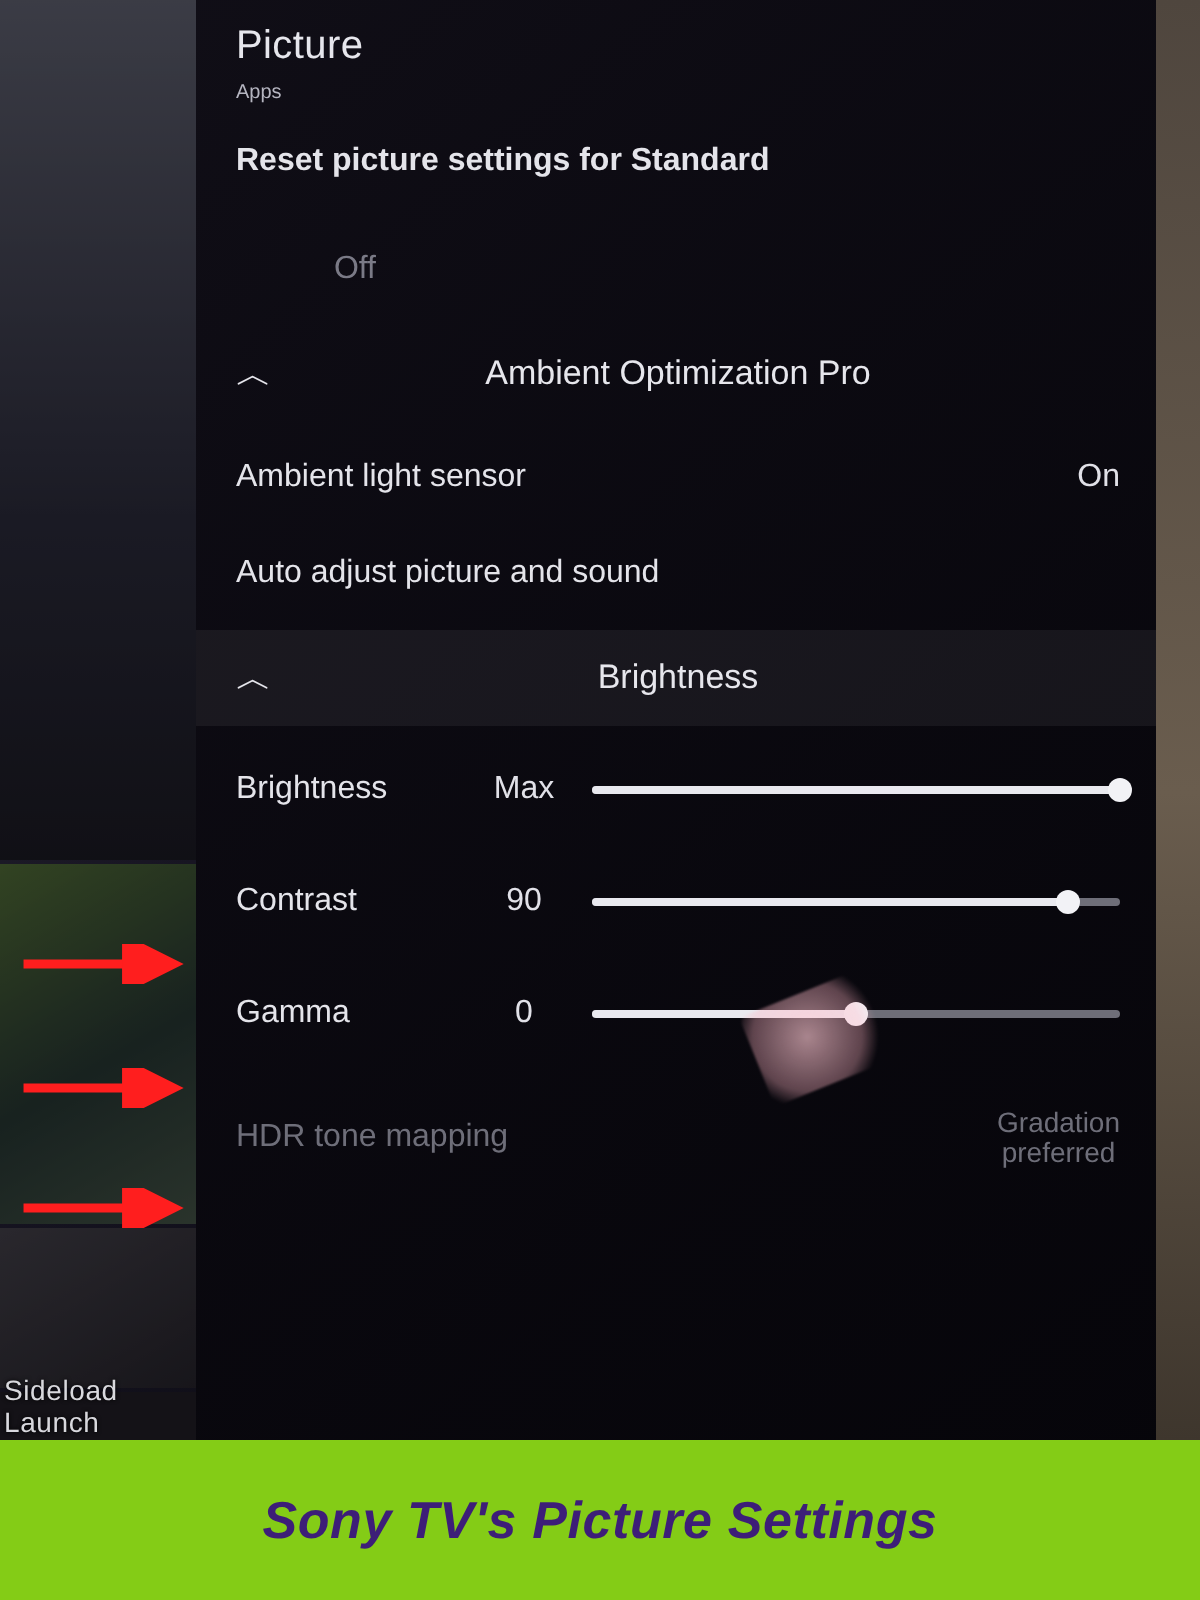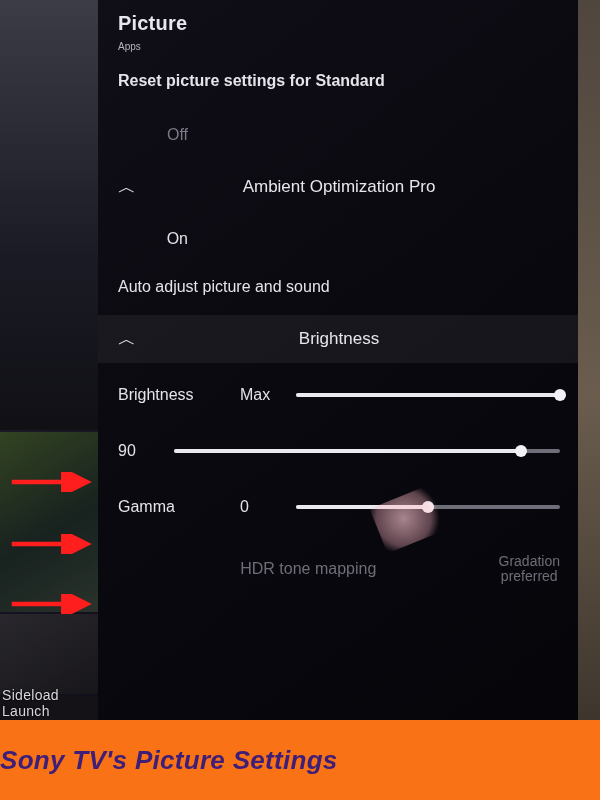--- a/index.html
+++ b/index.html
@@ -10,51 +10,51 @@
   .bg-tile { position: absolute; left: 0; width: 98px; background: linear-gradient(160deg,#4d4c59,#2a2833); filter: brightness(0.55) blur(0.3px); }
   .bg-tile.t1 { top: 0; height: 430px; background: linear-gradient(180deg,#6b6d7e,#303042 60%,#1e1d27); }
   .bg-tile.t2 { top: 432px; height: 180px; background: linear-gradient(150deg,#5b7a3d,#2b3d39 55%,#4c5d4f); }
   .bg-tile.t3 { top: 614px; height: 80px; background: linear-gradient(150deg,#4b4852,#2a2730); }
   .bg-tile.t4 { top: 696px; height: 30px; background: #242029; }
   .sideload-hint { position:absolute; left:2px; bottom:1px; color:#d8d8dd; font-size:14px; font-weight:400; letter-spacing:0.3px; text-shadow:0 0 2px #000; }
   
   .wall { position:absolute; right:0; top:0; width:22px; height:720px; background: linear-gradient(180deg,#4f463e,#6a5d4e 55%,#3e362d); }
   
   .panel { position: absolute; left: 98px; top: 0; right: 22px; height: 720px; padding: 8px 18px 0 20px; background: linear-gradient(145deg, rgba(14,12,20,0.92), rgba(6,5,10,0.97)); color: #e6e6ec; }
-  .hdr-title { font-size: 20px; font-weight: 700; margin-top: 4px; letter-spacing: 0.2px; }
+  .hdr-title { font-size: 20px; font-weight: 400; margin-top: 4px; letter-spacing: 0.2px; }
   .hdr-sub { font-size: 10px; color: #b5b5c0; margin-top: 6px; margin-bottom: 5px; }
   .row { display:flex; align-items:center; min-height:48px; padding: 6px 0; }
   .row.action .label { font-weight:600; }
   .label { flex: 1 1 auto; font-size: 16px; color: #e4e4ea; }
   .label.dim { color:#7a7a86; }
   .value { width: 70px; text-align:right; font-size:16px; color:#e1e1e8; }
   .value.dim { color:#7a7a86; }
   .section { display:flex; align-items:center; height:48px; margin: 4px -18px 4px -20px; padding: 0 18px 0 20px; }
   .section .chev { width:34px; font-size:18px; color:#e6e6ec; }
   .section .title { flex:1; text-align:center; font-size:17px; color:#e6e6ec; padding-right:34px; }
   .section.hl { background: rgba(255,255,255,0.06); }
   .slider-row { display:flex; align-items:center; min-height:56px; }
   .slider-row .label { flex:0 0 122px; font-size:16px; }
-  .slider-row .value { flex:0 0 56px; text-align:left; padding-right:12px; }
+  .slider-row .value { flex:0 0 56px; text-align:center; padding-right:12px; }
   .slider { position:relative; flex:1 1 auto; height:4px; background:#6e6e78; border-radius:2px; }
   .slider .fill { position:absolute; left:0; top:0; bottom:0; background:#e9e9ef; border-radius:2px; }
   .slider .knob { position:absolute; top:50%; width:12px; height:12px; margin-left:-6px; margin-top:-6px; background:#f2f2f6; border-radius:50%; }
   .hl-yellow { position:relative; }
   .hl-yellow::before { content:""; position:absolute; left:-2px; right:-10px; top:2px; bottom:0; background: rgba(255,230,0,0.55); z-index:-1; border-radius:2px; transform: skew(-2deg); }
   .hl-yellow span { position:relative; }
   .foot-row { display:flex; align-items:center; min-height:56px; }
-  .foot-row .label { color:#6e6e79;text-align:center; }
+  .foot-row .label { color:#6e6e79; }
   .foot-row .val2 { color:#6e6e79; font-size:14px; text-align:center; line-height:1.1; }
   
   .arrow { position:absolute; width:88px; height:20px; }
   .arrow svg { width:100%; height:100%; display:block; }
   
   .glare { position:absolute; left:376px; top:494px; width:70px; height:48px; background: radial-gradient(circle at 40% 45%, rgba(255,200,210,0.65), rgba(255,180,195,0.35) 55%, rgba(0,0,0,0) 72%); transform: rotate(-22deg); border-radius:4px; filter: blur(0.5px); pointer-events:none; }
   
-  .caption { position:absolute; left:0; top:720px; width:600px; height:80px; background:#f97316; display:flex; align-items:center; }
+  .caption { position:absolute; left:0; top:720px; width:600px; height:80px; background:#84cc16; display:flex; align-items:center; justify-content:center; }
   .caption span { color:#3d1e78; font-style:italic; font-weight:700; font-size:26px; letter-spacing:0.3px; }
 </style>
 </head>
 <body>
 
 <div class="stage">
   <div class="bg-tile t1"></div>
   <div class="bg-tile t2"></div>
   <div class="bg-tile t3"></div>
   <div class="bg-tile t4"></div>
@@ -73,20 +73,21 @@
     <div class="row" style="margin-top:6px;">
       <div class="value dim">Off</div>
     </div>
 
     <div class="section">
       <div class="chev">︿</div>
       <div class="title">Ambient Optimization Pro</div>
     </div>
 
     <div class="row">
+      <div class="label">Ambient light sensor</div>
       <div class="value">On</div>
     </div>
 
     <div class="row">
       <div class="label">Auto adjust picture and sound</div>
     </div>
 
     <div class="section hl">
       <div class="chev">︿</div>
       <div class="title">Brightness</div>
@@ -95,20 +96,21 @@
     <div class="slider-row">
       <div class="label hl-yellow"><span>Brightness</span></div>
       <div class="value">Max</div>
       <div class="slider">
         <div class="fill" style="width:100%"></div>
           <div class="knob" style="left:100%"></div>
       </div>
     </div>
 
     <div class="slider-row">
+      <div class="label">Contrast</div>
       <div class="value">90</div>
       <div class="slider">
         <div class="fill" style="width:90%"></div>
           <div class="knob" style="left:90%"></div>
       </div>
     </div>
 
     <div class="slider-row">
       <div class="label">Gamma</div>
       <div class="value">0</div>

